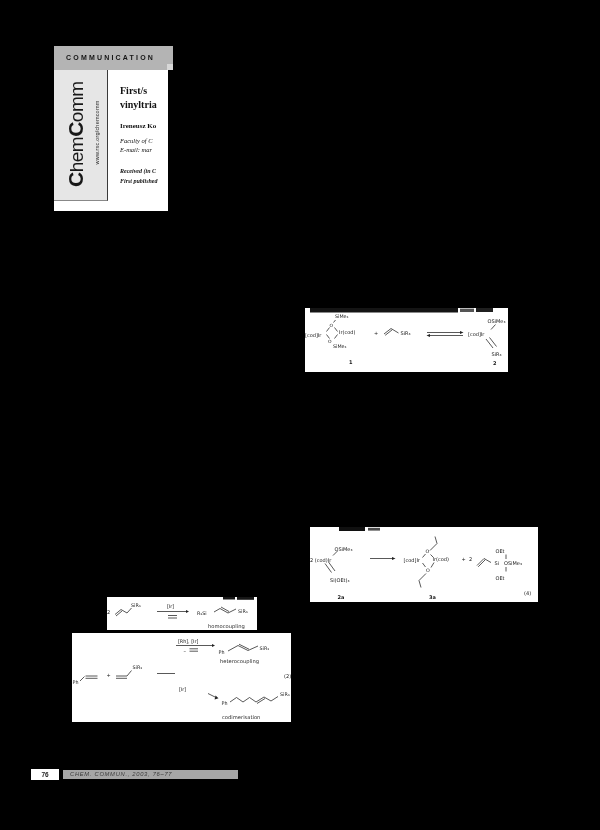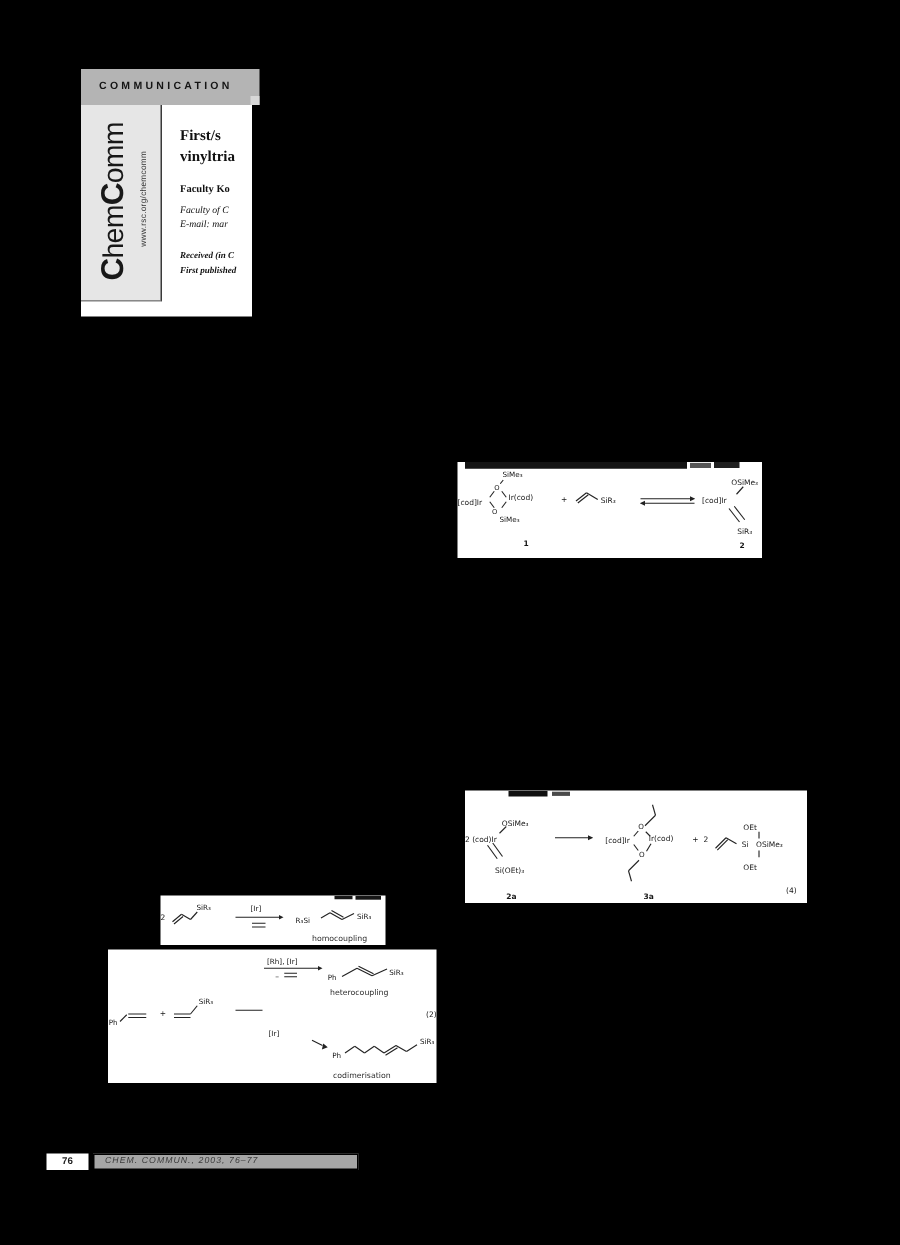--- a/index.html
+++ b/index.html
@@ -61,21 +61,21 @@
 
   <div class="tile" id="header-tile">
     <div id="sidebar">
       <div id="logo-text"><span class="bigc">C</span><span>hem</span><span class="bigc">C</span><span>omm</span></div>
       <div id="logo-url">www.rsc.org/chemcomm</div>
     </div>
     <div id="title-block" class="serif">
       <div class="line">First/s</div>
       <div class="line">vinyltria</div>
     </div>
-    <div id="author" class="serif">Faculty Ko</div>
+    <div id="author" class="serif">Ireneusz Ko</div>
     <div id="affil" class="serif">Faculty of C</div>
     <div id="email" class="serif">E-mail: mar</div>
     <div id="received" class="serif">Received (in C</div>
     <div id="published" class="serif">First published</div>
   </div>
 
   <div class="tile" id="scheme1-tile">
     <svg width="203" height="64" viewBox="0 0 203 64">
       <g>
         <rect class="smudge" x="5" y="0" width="148" height="4.5" fill="#141414"></rect>

